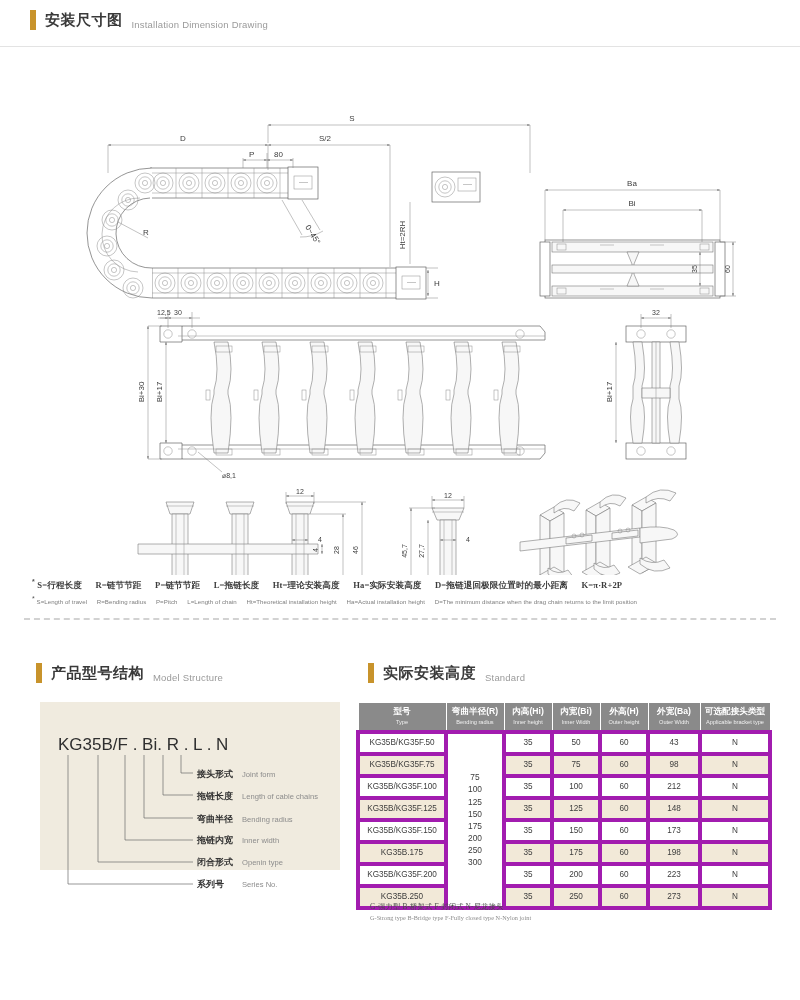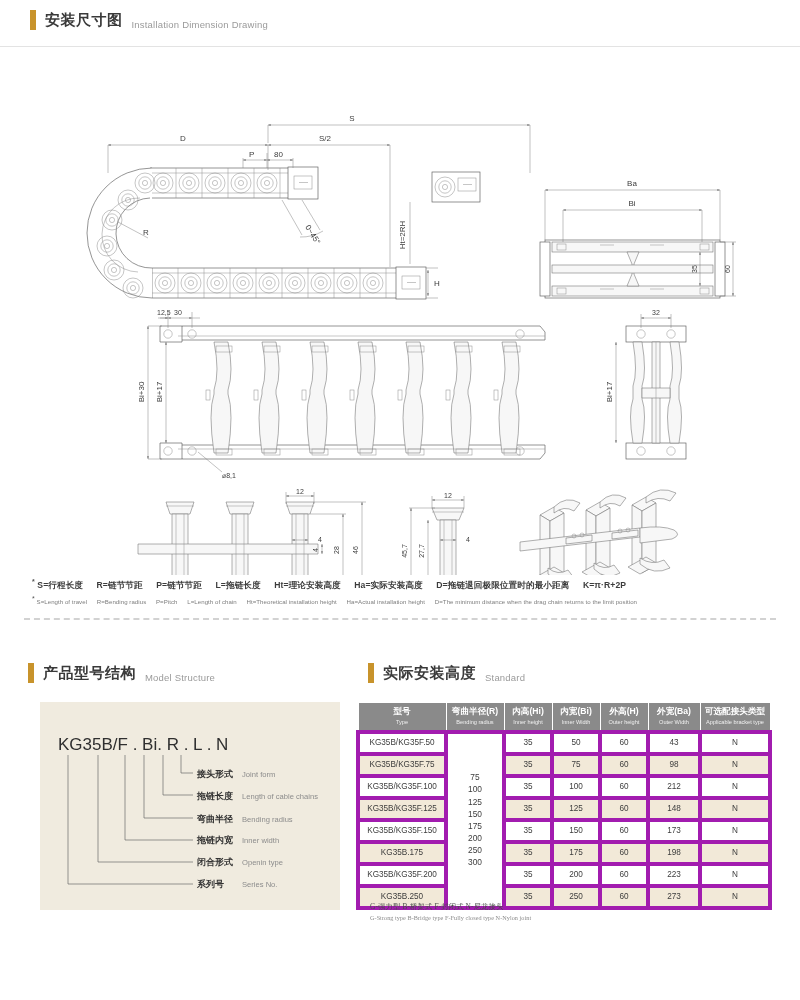--- a/index.html
+++ b/index.html
@@ -19,21 +19,21 @@
     width: 6px; height: 20px; background: #c8932b;
     display: inline-block; flex: none;
   }
   .sec-cn {
     font-size: 15px; font-weight: bold; color: #3a3a3a;
     letter-spacing: 0.5px;
   }
   .sec-en { font-size: 9.5px; color: #9a9a9a; letter-spacing: .2px; }
 
   #hdr1 { position: absolute; left: 30px; top: 10px; }
-  #hdr2 { position: absolute; left: 28px; top: 663px; }
+  #hdr2 { position: absolute; left: 36px; top: 663px; }
   #hdr3 { position: absolute; left: 368px; top: 663px; }
 
   .top-rule {
     position: absolute; left: 0; top: 46px; width: 800px;
     height: 1px; background: #e3e3e3;
   }
 
   
   #drawing { position: absolute; left: 0; top: 50px; width: 800px; height: 525px; }
   #drawing svg { display: block; }
@@ -42,32 +42,32 @@
   #legend { position: absolute; left: 32px; top: 578px; width: 745px; }
   .lg-cn {
     font-size: 8.6px; color: #3c3c3c; white-space: nowrap;
     letter-spacing: .1px; font-weight: 600;
   }
   .lg-en {
     font-size: 6.1px; color: #7e7e7e; white-space: nowrap;
     margin-top: 3px; letter-spacing: .05px;
   }
   .star { font-size: 7px; vertical-align: super; color: #555; }
-  .lg-cn span.it { margin-right: 11px; }
+  .lg-cn span.it { margin-right: 11px; font-family: Liberation Serif, serif; }
   .lg-en span.it { margin-right: 8px; }
 
   .divider {
     position: absolute; left: 24px; top: 618px; width: 752px; height: 0;
     border-top: 2px dashed #d2d2d2;
   }
 
   
   #model-panel {
     position: absolute; left: 40px; top: 702px;
-    width: 300px; height: 208px;
+    width: 300px; height: 168px;
     background: #f0ebdf;
     text-align: right;
   }
   #model-panel svg { display:block; }
 
   
   #spec-wrap { position: absolute; left: 356px; top: 702px; width: 412px; }
   table.spec { border-collapse: collapse; width: 412px; table-layout: fixed; }
   table.spec th {
     background: #8a8a8a; color: #ffffff; font-weight: normal;

